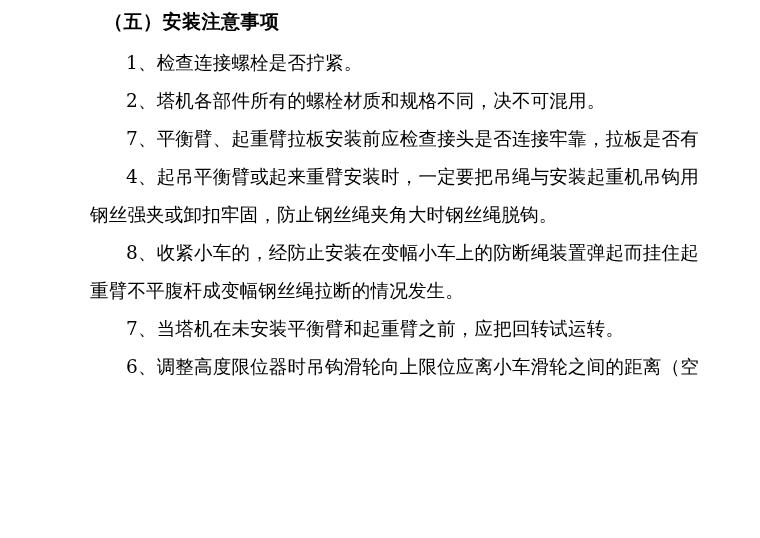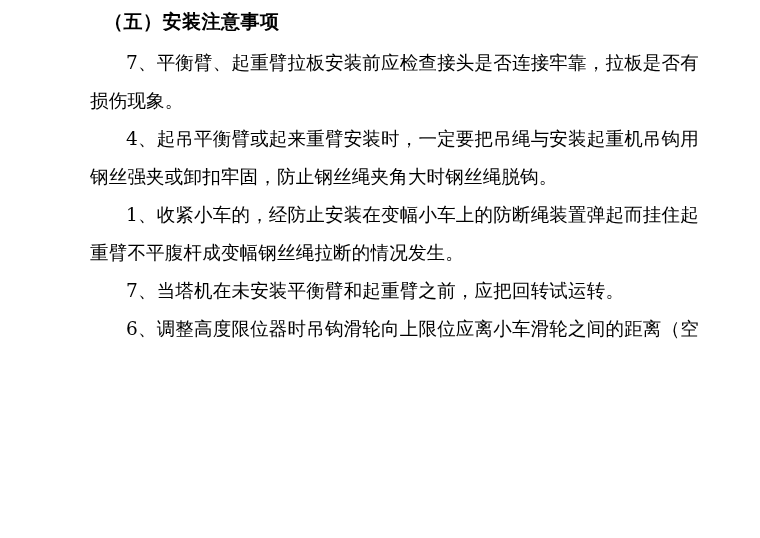--- a/index.html
+++ b/index.html
@@ -47,34 +47,39 @@
     margin-bottom: 0;
   }
 </style>
 </head>
 <body>
 
 <div class="page">
 
   <div class="doc-title">（五）安装注意事项</div>
 
+  <div class="para-block">
+    <p class="para">1、检查连接螺栓是否拧紧。</p>
+  </div>
 
+  <div class="para-block">
+    <p class="para">2、塔机各部件所有的螺栓材质和规格不同，决不可混用。</p>
+  </div>
 
   <div class="para-block">
     <p class="para">7、平衡臂、起重臂拉板安装前应检查接头是否连接牢靠，拉板是否有</p>
-    <p class="para cont">损伤现象。</p>
   </div>
 
   <div class="para-block">
     <p class="para">4、起吊平衡臂或起来重臂安装时，一定要把吊绳与安装起重机吊钩用</p>
     <p class="para cont">钢丝强夹或卸扣牢固，防止钢丝绳夹角大时钢丝绳脱钩。</p>
   </div>
 
   <div class="para-block">
-    <p class="para">1、收紧小车的，经防止安装在变幅小车上的防断绳装置弹起而挂住起</p>
+    <p class="para">8、收紧小车的，经防止安装在变幅小车上的防断绳装置弹起而挂住起</p>
     <p class="para cont">重臂不平腹杆成变幅钢丝绳拉断的情况发生。</p>
   </div>
 
   <div class="para-block">
     <p class="para">7、当塔机在未安装平衡臂和起重臂之前，应把回转试运转。</p>
   </div>
 
   <div class="para-block">
     <p class="para">6、调整高度限位器时吊钩滑轮向上限位应离小车滑轮之间的距离（空</p>
   </div>

